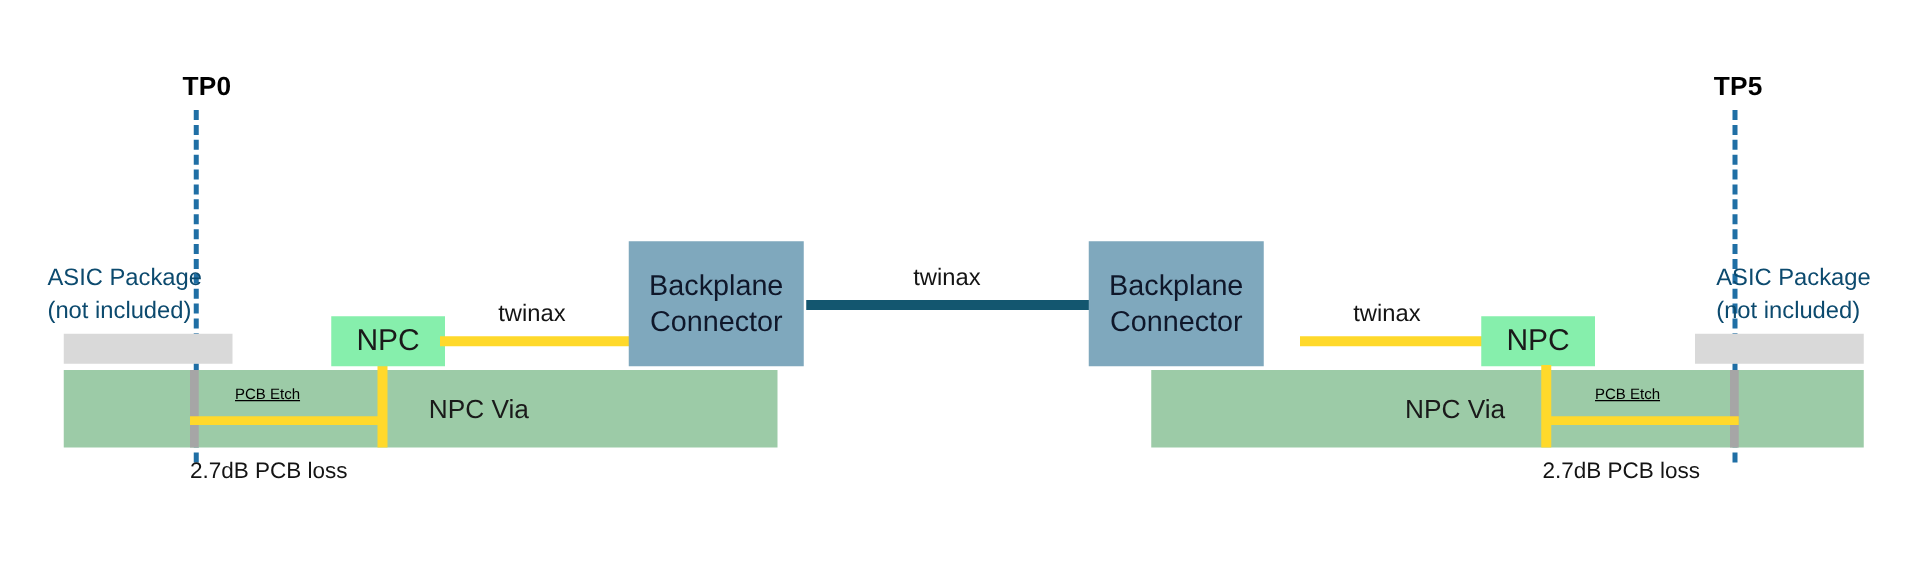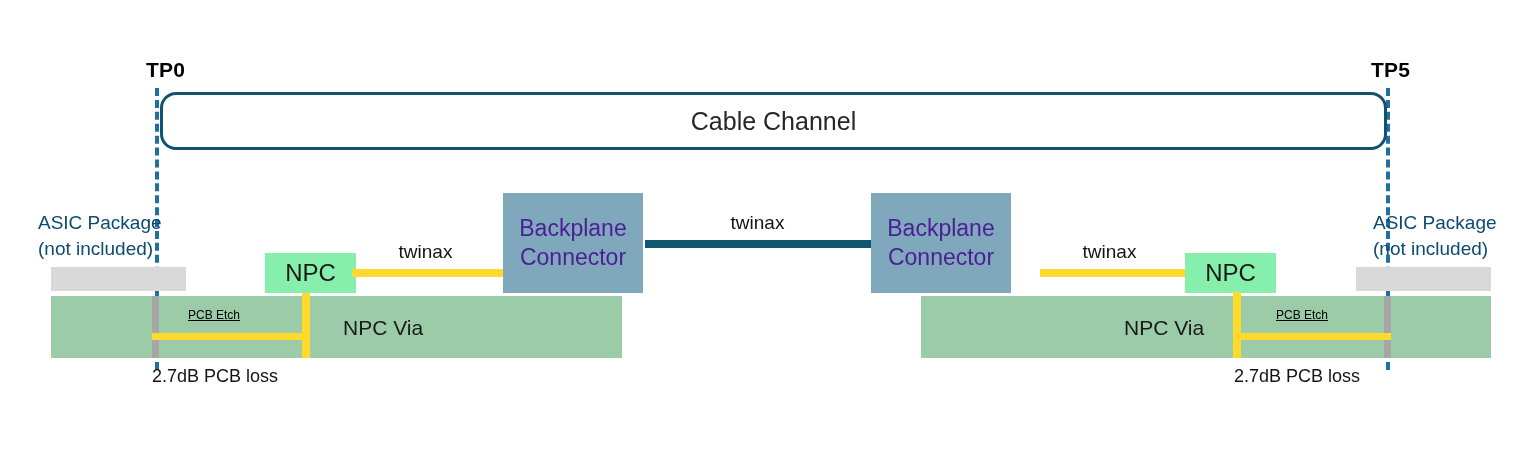--- a/index.html
+++ b/index.html
@@ -99,21 +99,21 @@
   .bp-box {
     background: #7FA8BD;
     display: flex;
     flex-direction: column;
     align-items: center;
     justify-content: center;
     line-height: 1.25;
   }
   .bp-label {
     font-size: 23px;
-    color: #4c1d95;
+    color: #0f172a;
     white-space: nowrap;
   }
 
   
   .twinax-label {
     font-size: 19px;
     color: #141414;
     white-space: nowrap;
     text-align: center;
   }
@@ -133,23 +133,20 @@
 <div id="canvas">
 
   <div class="abs tp-label" style="left:146px; top:58px;">TP0</div>
 
   <div class="abs tp-label" style="left:1371px; top:58px;">TP5</div>
 
   <div class="abs tp-line" style="left:155px; top:88px; height:282px;"></div>
 
   <div class="abs tp-line" style="left:1386px; top:88px; height:282px;"></div>
 
-  <div class="abs cable-channel" style="left:160px; top:92px; width:1221px; height:52px;">
-    <span class="cable-channel-label">Cable Channel</span>
-  </div>
 
   <div class="abs asic-text" style="left:38px; top:210px;">
     <div>ASIC Package</div>
     <div>(not included)</div>
   </div>
   <div class="abs asic-bar" style="left:51px; top:267px; width:135px; height:24px;"></div>
 
   <div class="abs pcb-board" style="left:51px; top:296px; width:571px; height:62px;"></div>
 
   <div class="abs gray-via" style="left:152px; top:296px; width:7px; height:62px;"></div>

